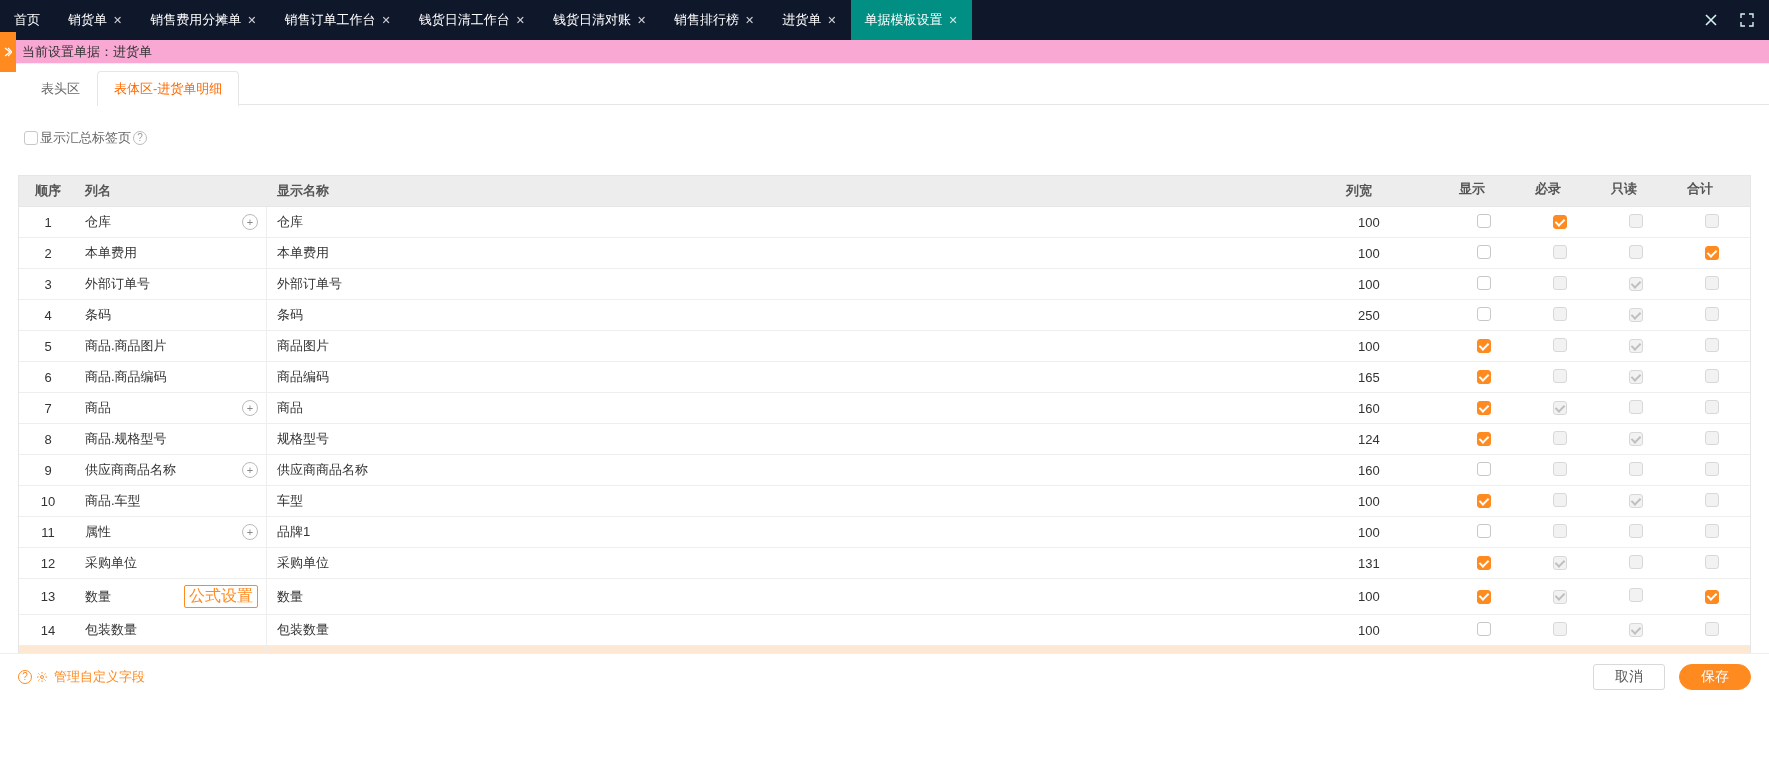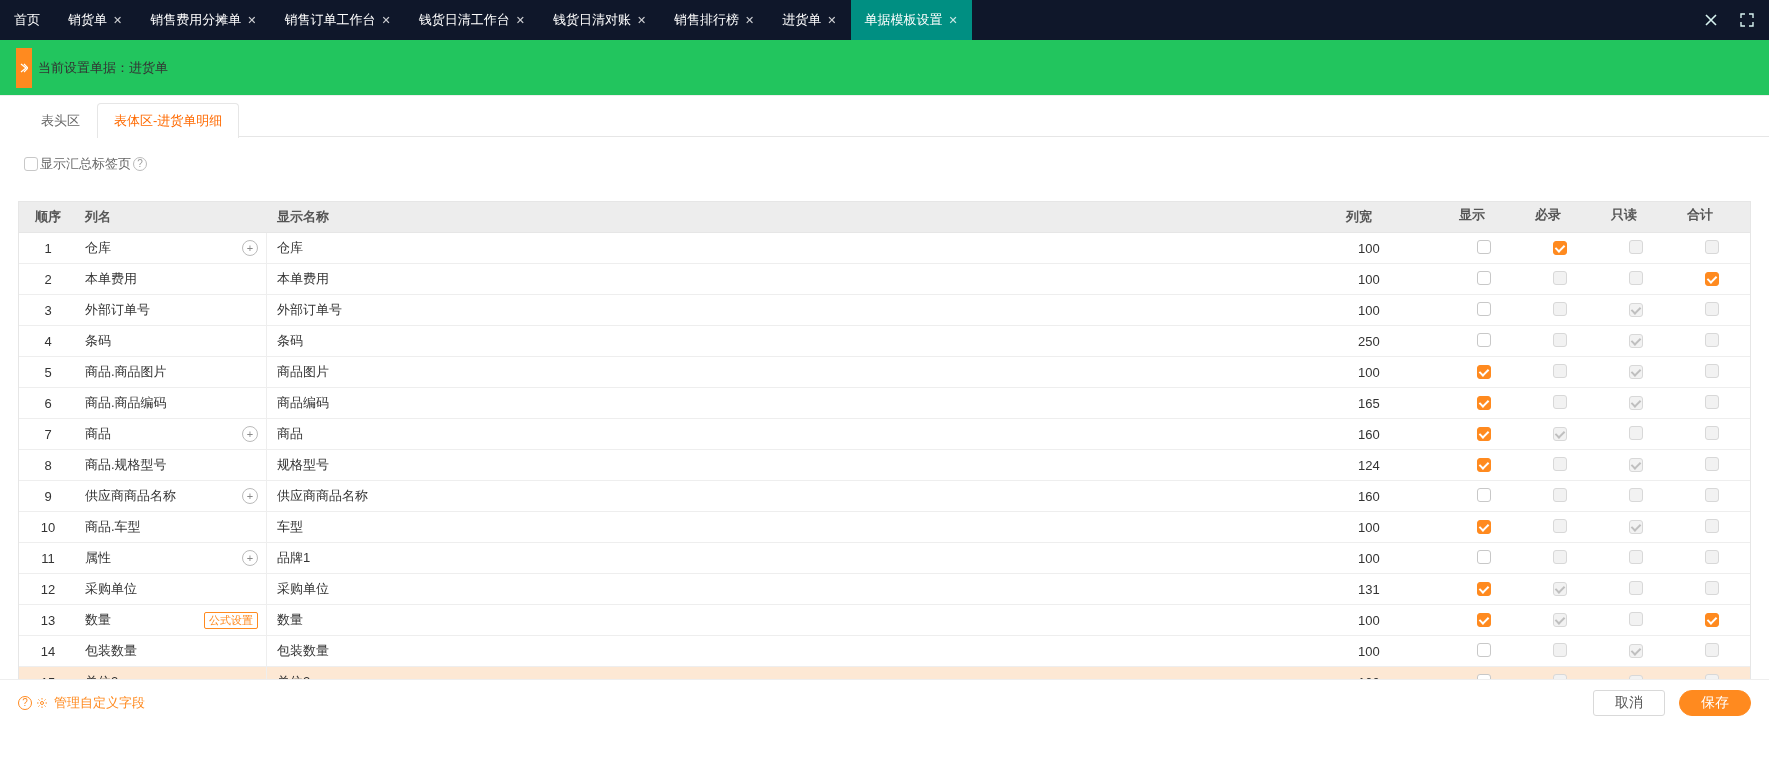--- a/index.html
+++ b/index.html
@@ -44,46 +44,46 @@
     gap: 8px;
   }
   .topbar-icon-btn {
     width: 28px; height: 28px;
     display: flex; align-items: center; justify-content: center;
     color: #d7f3f0;
     cursor: pointer;
   }
   
   .context-bar {
-    height: 56px;
-    display: flex;
-    align-items: center;
-    padding: 0 10px 0 16px;
+    height: 24px;
+    display: flex;
+    align-items: center;
+    padding: 0 10px 0 0;
     border-bottom: 1px solid #eee;
-    background: #22c55e;
+    background: #f9a8d4;
     position: relative;
   }
   .expand-handle {
     width: 16px;
     height: 40px;
     background: #ff8a1f;
     display: flex;
     align-items: center;
     justify-content: center;
     cursor: pointer;
     color: #fff;
   }
   .context-label {
     margin-left: 6px;
     color: #333;
   }
   
   .inner-tabs {
     display: flex;
-    margin: 6px 0 6px 24px;
+    margin: 6px 0 12px 24px;
     align-items: flex-end;
   }
   .inner-tab {
     padding: 8px 16px;
     cursor: pointer;
     color: #666;
     border: 1px solid transparent;
     border-bottom: none;
     position: relative;
     top: 1px;
@@ -169,21 +169,21 @@
     border-radius: 50%;
     display:flex; align-items:center; justify-content:center;
     font-size: 11px;
     color:#888;
     cursor: pointer;
     background:#fff;
   }
   .formula-tag {
     border: 1px solid #ff8a1f;
     color: #ff8a1f;
-    font-size: 11px;
+    font-size: 16px;
     padding: 0 4px;
     border-radius: 2px;
     cursor: pointer;
   }
 
   
   .cb {
     width: 14px; height: 14px;
     border: 1px solid #c8c8c8;
     border-radius: 3px;

